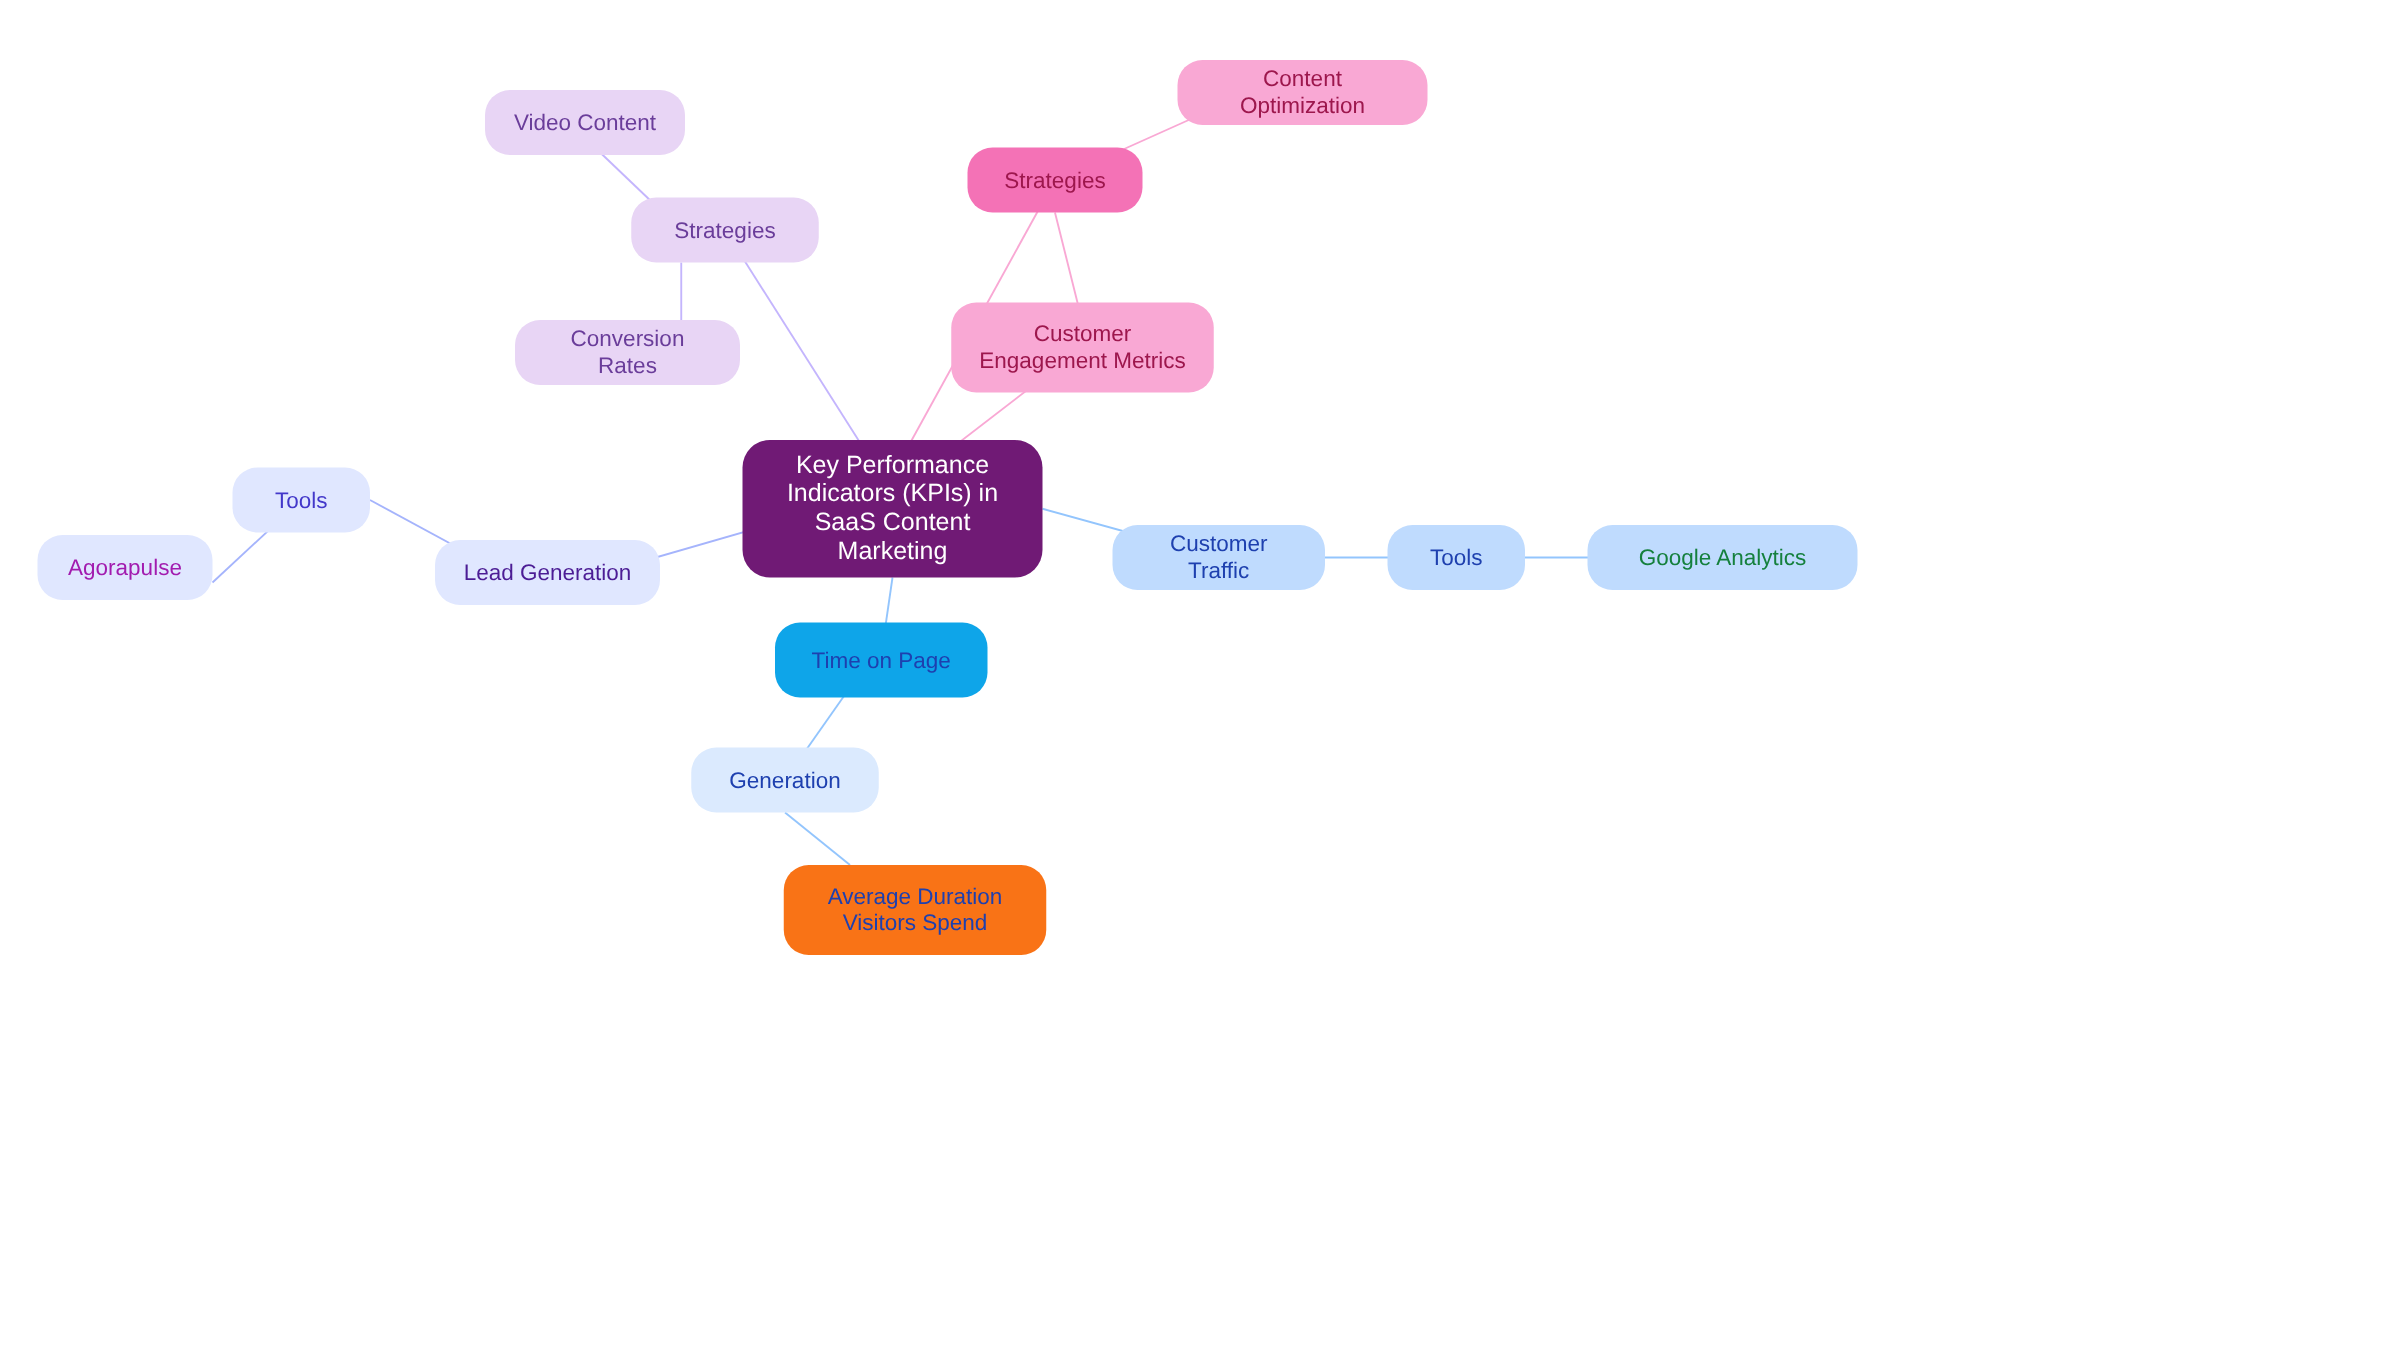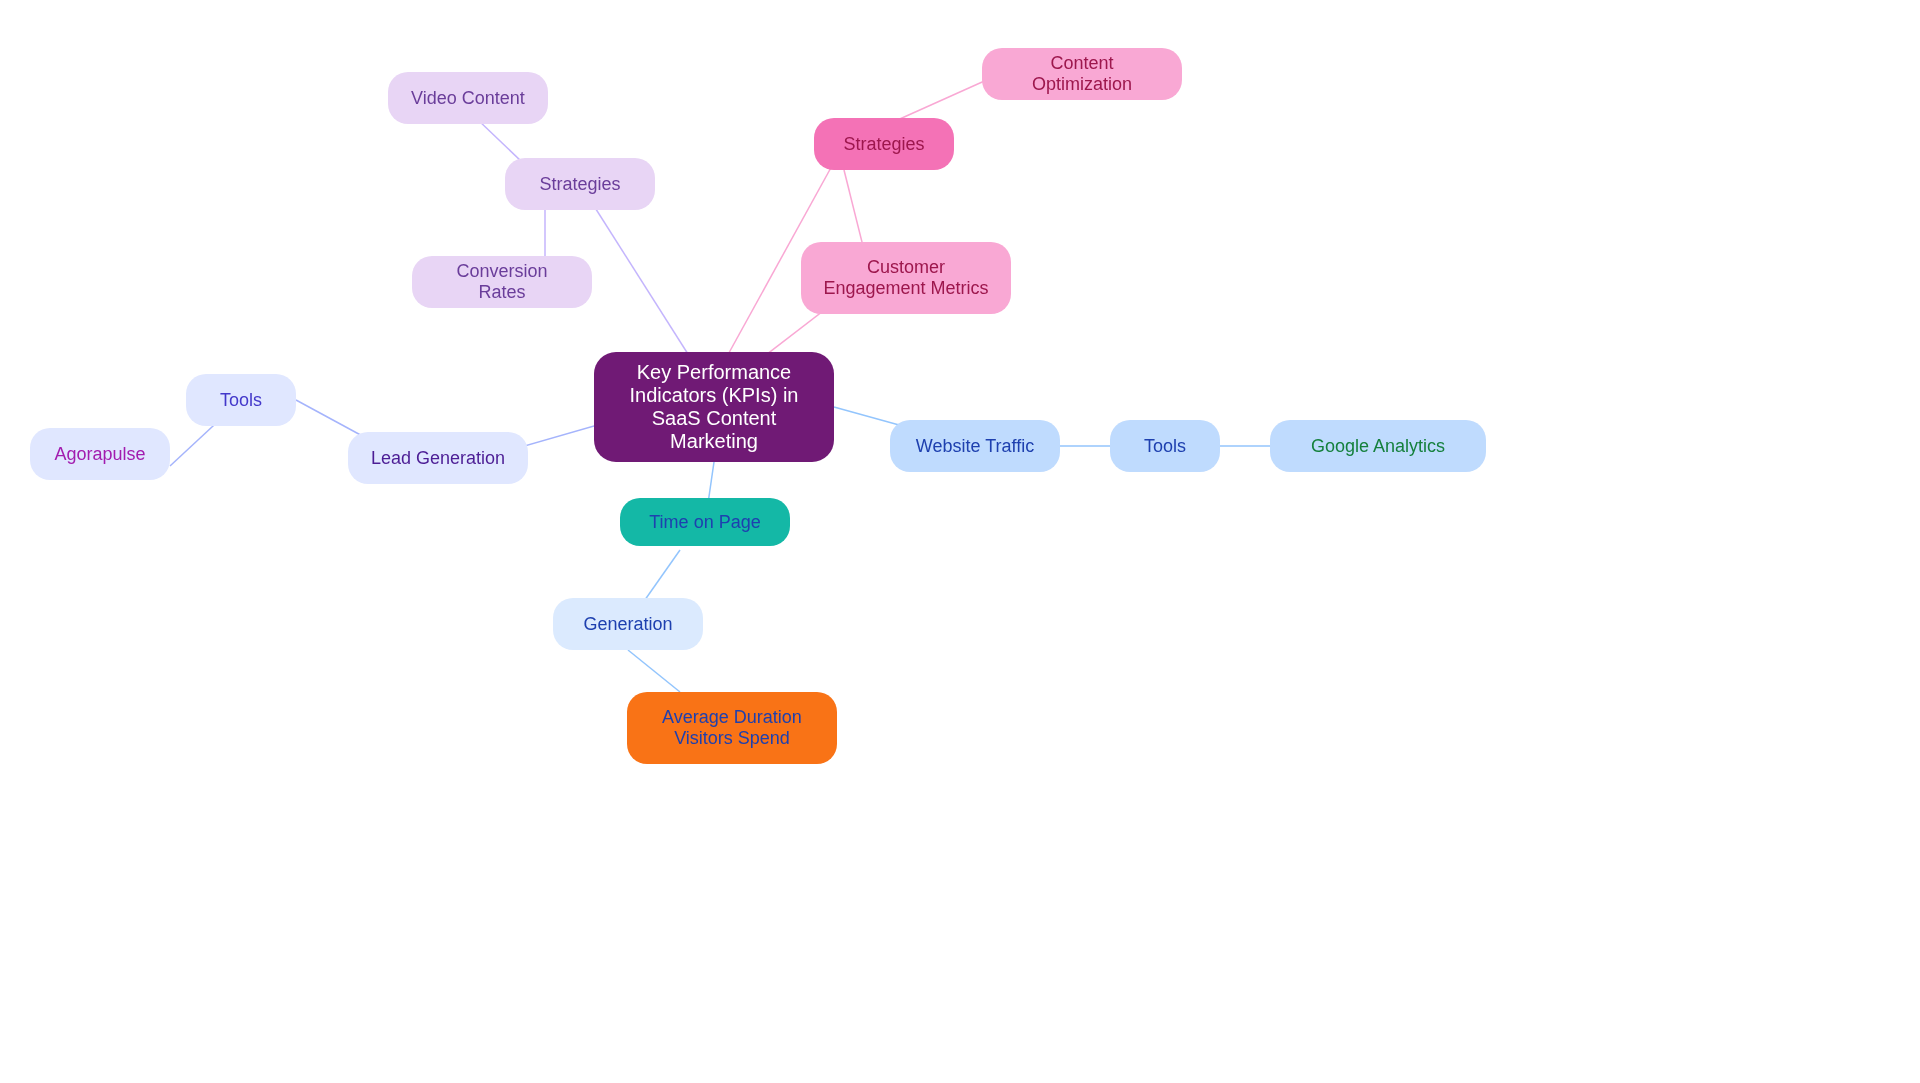--- a/index.html
+++ b/index.html
@@ -49,21 +49,20 @@
       color: #6a3d9a;
       border: none;
       padding: 14px 22px;
     }
 
     .node-pink {
       background: #f9a8d4;
       color: #9d174d;
       border: none;
       padding: 2px 22px;
-      margin-left: 40px;
     }
 
     .node-blue {
       background: #bfdbfe;
       color: #1d4ed8;
       border: none;
       padding: 14px 22px;
     }
 
     .node-blue-light {
@@ -131,23 +130,23 @@
 <div class="node node-pink" style="left:774px; top:118px; width:140px; height:52px; background:#f472b6; color:#9d174d;">Strategies</div>
 
 <div class="node node-pink" style="left:761px; top:242px; width:210px; height:72px; background:#f9a8d4; color:#9d174d;">Customer Engagement Metrics</div>
 
 <div class="node node-lavender" style="left:348px; top:432px; width:180px; height:52px; background:#e0e7ff; color:#4c1d95;">Lead Generation</div>
 
 <div class="node node-lavender" style="left:186px; top:374px; width:110px; height:52px; background:#e0e7ff; color:#4338ca;">Tools</div>
 
 <div class="node node-lavender" style="left:30px; top:428px; width:140px; height:52px; background:#e0e7ff; color:#a21caf;">Agorapulse</div>
 
-<div class="node node-blue" style="left:890px; top:420px; width:170px; height:52px; background:#bfdbfe; color:#1e40af;">Website Traffic</div>
+<div class="node node-blue" style="left:890px; top:420px; width:170px; height:52px; background:#bfdbfe; color:#1e40af;">Customer Traffic</div>
 
 <div class="node node-blue" style="left:1110px; top:420px; width:110px; height:52px; background:#bfdbfe; color:#1e40af;">Tools</div>
 
 <div class="node node-blue" style="left:1270px; top:420px; width:216px; height:52px; background:#bfdbfe; color:#15803d;">Google Analytics</div>
 
-<div class="node node-blue-light" style="left:620px; top:498px; width:170px; height:48px; background:#14b8a6; color:#1e40af;">Time on Page</div>
+<div class="node node-blue-light" style="left:620px; top:498px; width:170px; height:60px; background:#0ea5e9; color:#1e40af;">Time on Page</div>
 
 <div class="node node-blue-light" style="left:553px; top:598px; width:150px; height:52px; background:#dbeafe; color:#1e40af;">Generation</div>
 
 <div class="node node-blue-light" style="left:627px; top:692px; width:210px; height:72px; background:#f97316; color:#1e40af;">Average Duration Visitors Spend</div>
 
 </body></html>

